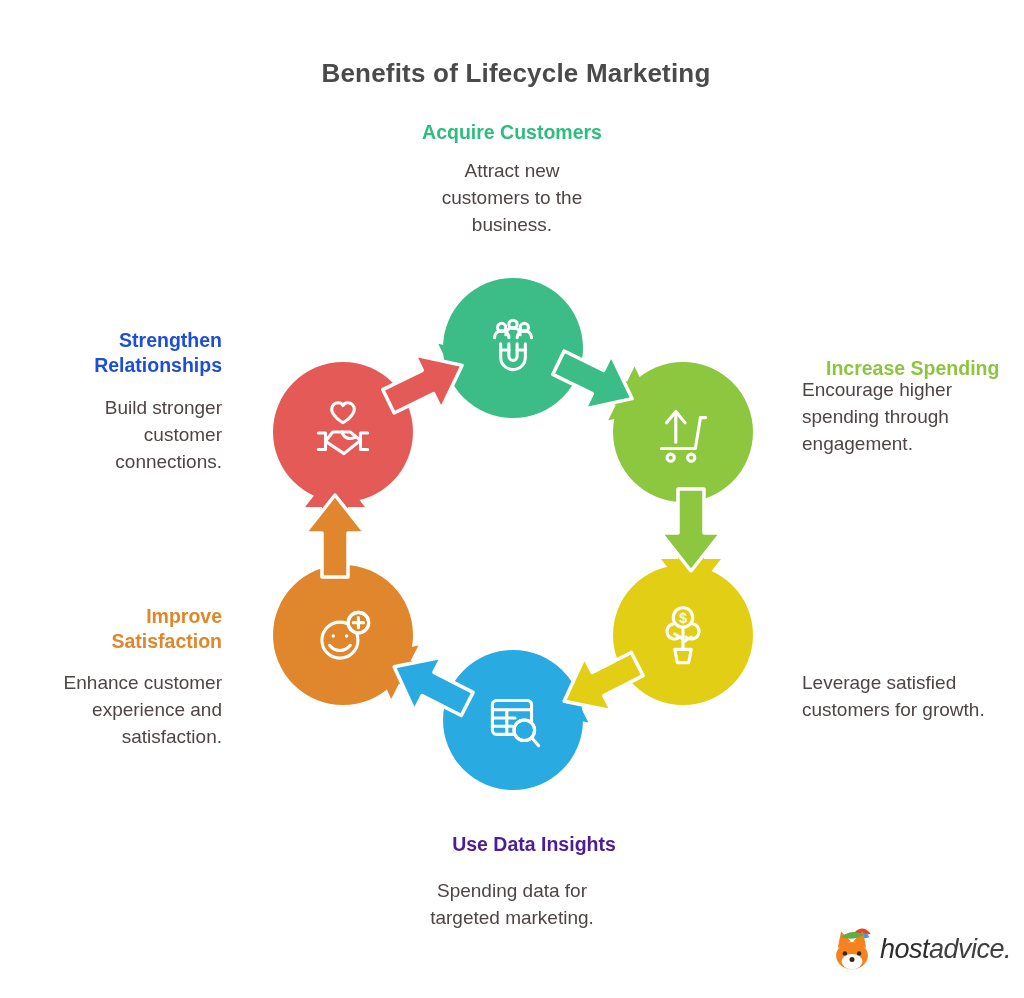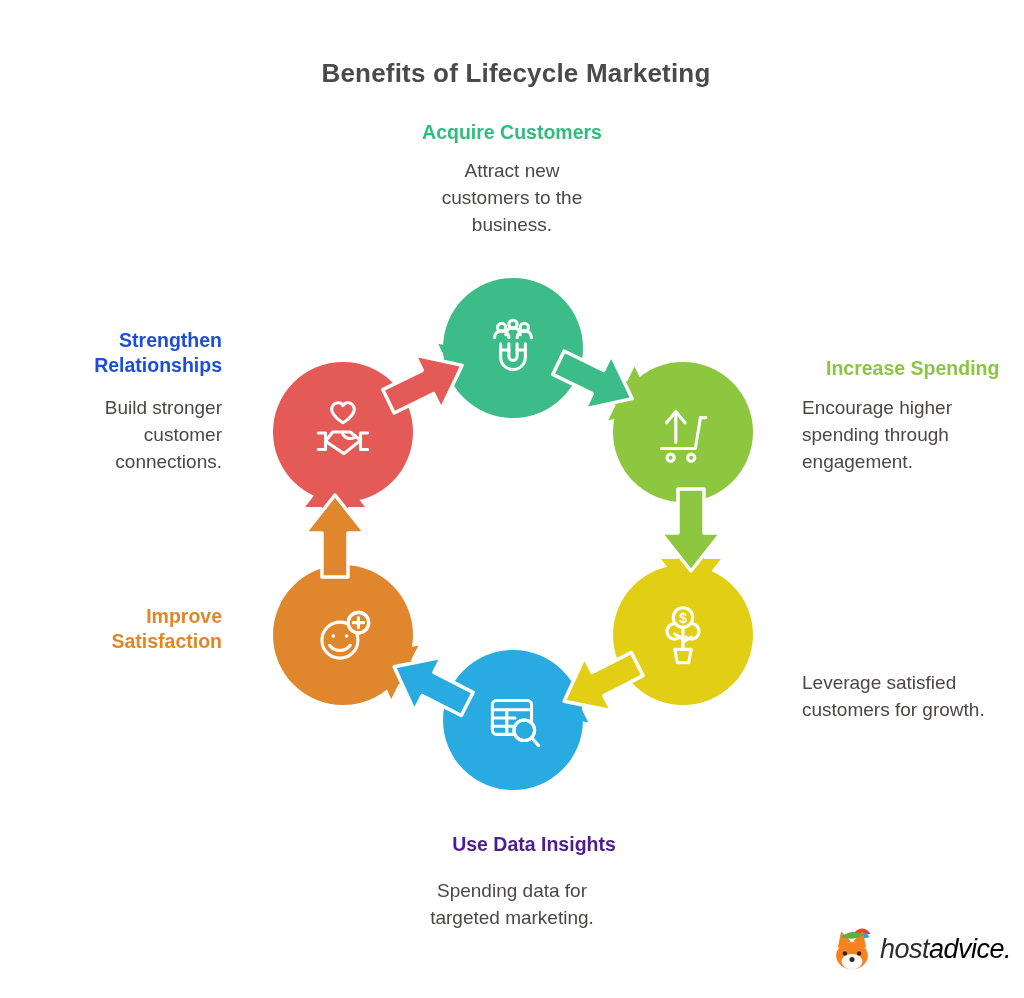--- a/index.html
+++ b/index.html
@@ -18,21 +18,21 @@
   .node-label { font-weight:bold; font-size:19.5px; line-height:25px; }
   .node-desc  { font-size:19px; line-height:27px; color:#4e4545; }
   .tb { position:absolute; }
   .tb.center { text-align:center; }
   .tb.left   { text-align:left; }
   .tb.right  { text-align:right; }
 
   .lbl-acquire      { top:120px; left:0; width:100%; color:#2ebd7e; }
   .desc-acquire     { top:157px; left:427px; width:170px; }
   .lbl-increase     { top:356px; left:826px; width:205px; color:#8cc63e; }
-  .desc-increase    { top:394px; left:802px; width:190px; }
+  .desc-increase    { top:376px; left:802px; width:190px; }
   .lbl-organic      { top:604px; left:802px; width:150px; color:#ddc90f; }
   .desc-organic     { top:669px; left:802px; width:190px; }
   .lbl-data         { top:832px; left:0; width:100%; color:#4c1d95;padding-left:44px; }
   .desc-data        { top:877px; left:412px; width:200px; }
   .lbl-satisfaction { top:604px; left:37px;  width:185px; color:#e0862b; }
   .desc-satisfaction{ top:669px; left:32px;  width:190px; }
   .lbl-relationships{ top:328px; left:37px;  width:185px; color:#1d4ed8; }
   .desc-relationships{ top:394px; left:37px; width:185px; }
 
   
@@ -65,41 +65,42 @@
   .arr-o2r .front { fill:#e0872d; } .arr-o2r .back { fill:#e45a57; }
   .arr-r2g .front { fill:#e45a57; } .arr-r2g .back { fill:#3cbd87; }
 
   
   .icon { stroke:#ffffff; fill:none; stroke-width:3; stroke-linecap:round; stroke-linejoin:round; }
 
   
   .logo { position:absolute; left:830px; top:926px; display:flex; align-items:center; gap:6px; }
   .logo-text { font-size:27px; font-style:italic; color:#2d2d2d; letter-spacing:-0.5px; }
   .logo-text .bold { font-weight:400;margin-top:44px; }
-  .logo-text .reg  { font-weight:400; color:#000000;margin-top:32px; }
+  .logo-text .reg  { font-weight:400; color:#404040;margin-top:32px; }
 </style>
 </head>
 <body>
 
 <div class="canvas">
 
   <div class="page-title">Benefits of Lifecycle Marketing</div>
 
   <div class="tb center node-desc desc-acquire">Attract new customers to the business.</div>
   <div class="tb center node-label lbl-acquire">Acquire Customers</div>
 
   <div class="tb left node-label lbl-increase">Increase Spending</div>
   <div class="tb left node-desc desc-increase">Encourage higher spending through engagement.</div>
 
   <div class="tb left node-desc desc-organic">Leverage satisfied customers for growth.</div>
 
   <div class="tb center node-label lbl-data">Use Data Insights</div>
   <div class="tb center node-desc desc-data">Spending data for targeted marketing.</div>
 
   <div class="tb right node-label lbl-satisfaction">Improve Satisfaction</div>
+  <div class="tb right node-desc desc-satisfaction">Enhance customer experience and satisfaction.</div>
 
   <div class="tb right node-label lbl-relationships">Strengthen Relationships</div>
   <div class="tb right node-desc desc-relationships">Build stronger customer connections.</div>
 
   <div class="node node-acquire">
     <svg class="icon" width="72" height="72" viewBox="0 0 70 70">
       <circle cx="24" cy="15" r="4"></circle>
         <circle cx="35" cy="12" r="4"></circle>
         <circle cx="46" cy="15" r="4"></circle>
       <path d="M17,25 a7,7 0 0 1 14,0"></path>

